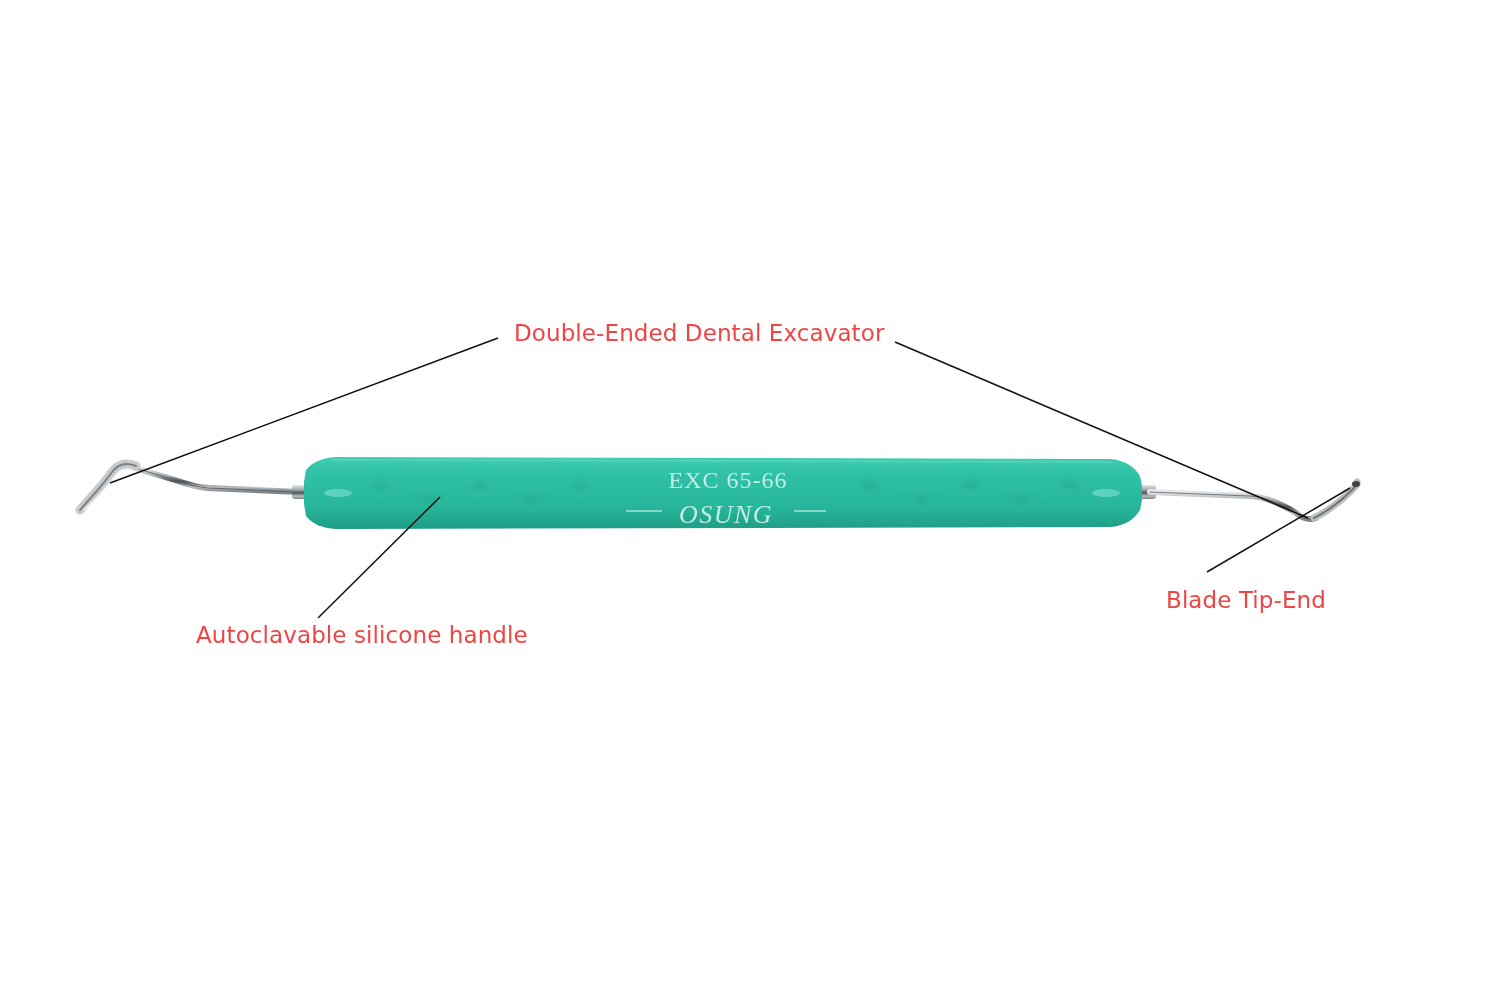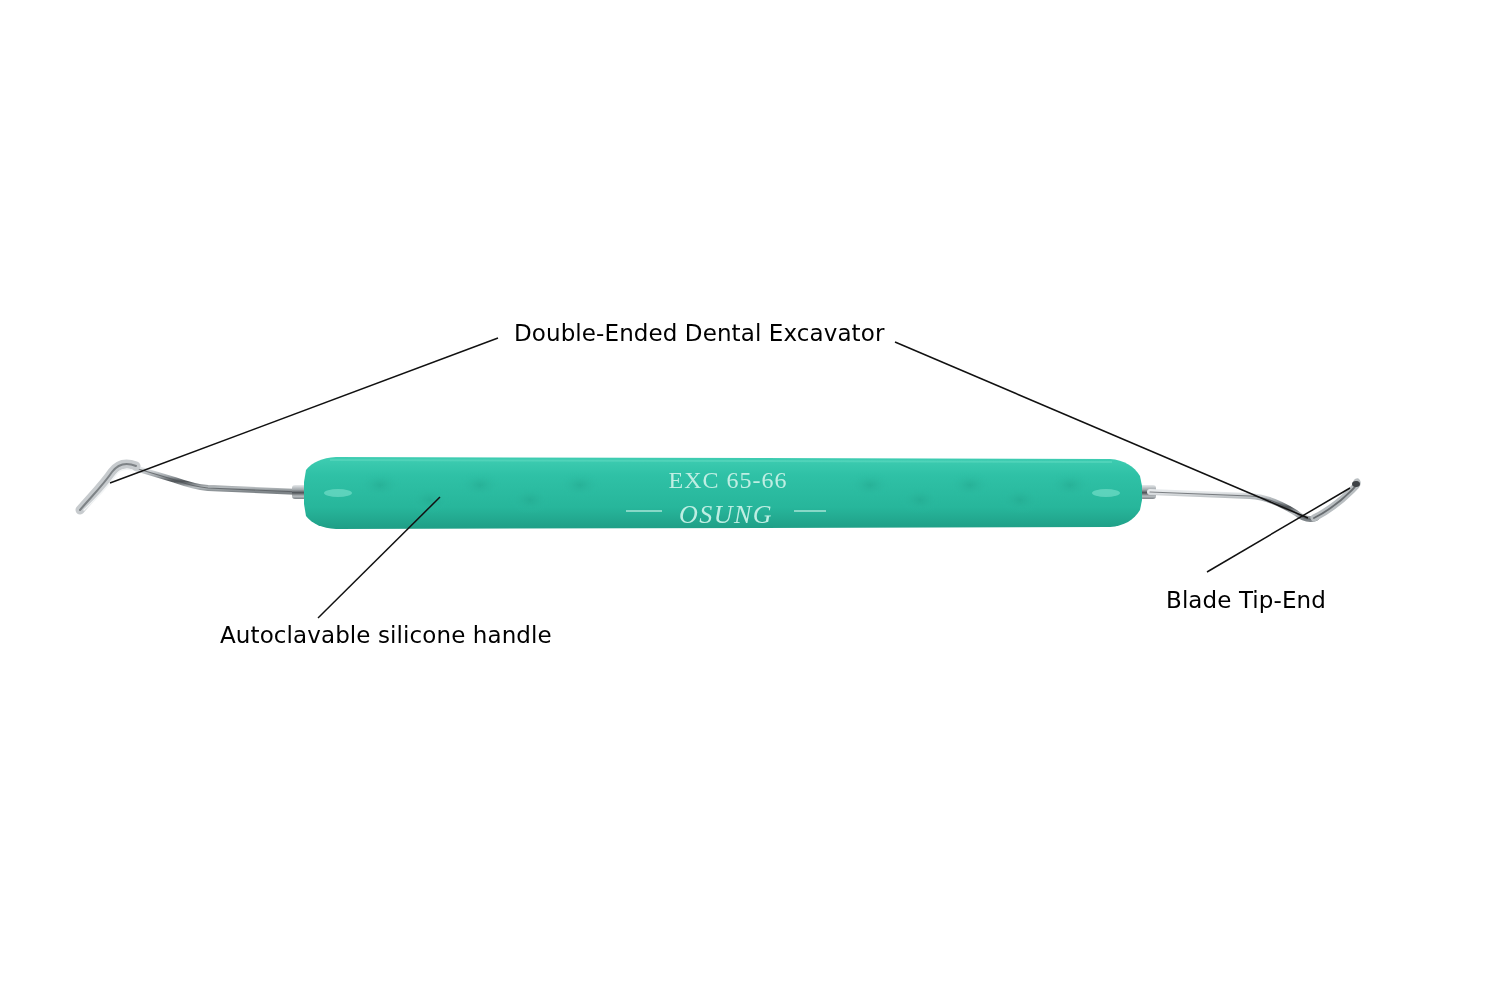--- a/index.html
+++ b/index.html
@@ -21,27 +21,27 @@
       height: 997px;
     }
     .stage svg {
       position: absolute;
       left: 0; top: 0;
     }
     .callout-label {
       position: absolute;
       font-family: "DejaVu Sans", "Liberation Sans", sans-serif;
       font-size: 23px;
-      color: #000000;
+      color: #ef4444;
       white-space: nowrap;
       letter-spacing: 0.1px;
       line-height: 1;
     }
     #label-title   { left: 514px; top: 322px; }
-    #label-handle  { left: 196px; top: 624px; margin-left: 24px; }
+    #label-handle  { left: 196px; top: 624px; }
     #label-tip     { left: 1166px; top: 589px; }
     .svg-text-engrave {
       font-family: "Liberation Serif", "DejaVu Serif", serif;
     }
   </style>
 </head>
 <body>
 
 <div class="stage">
 

